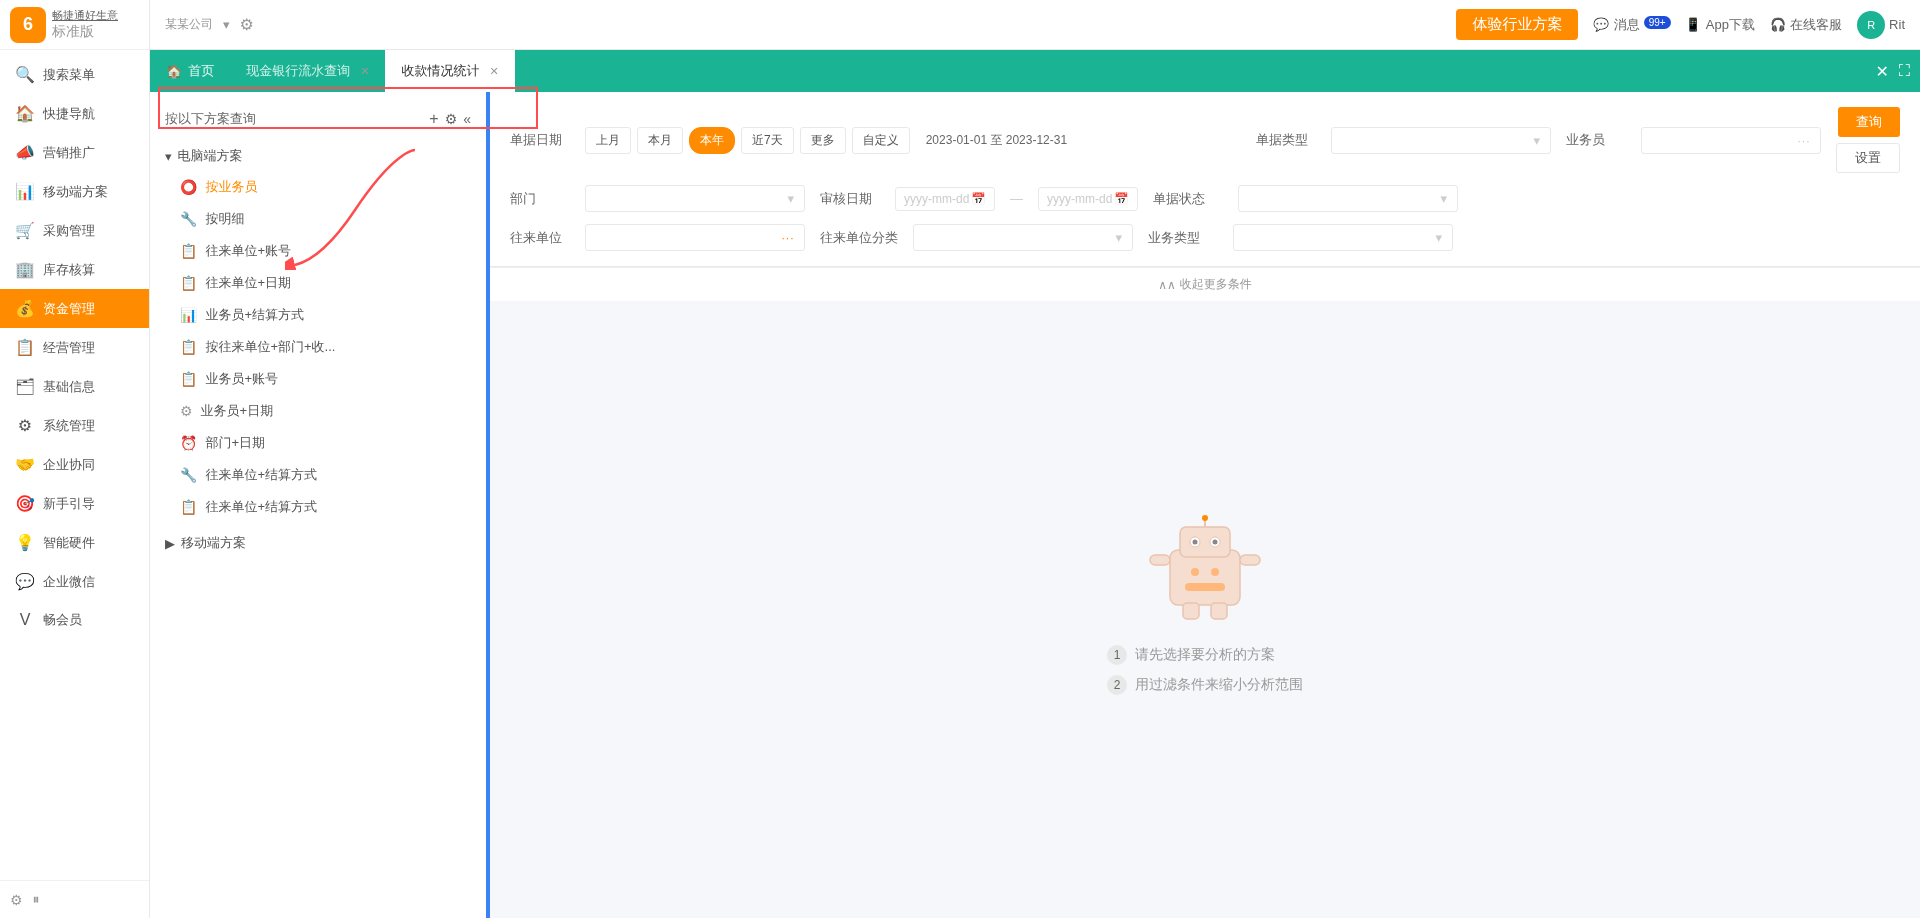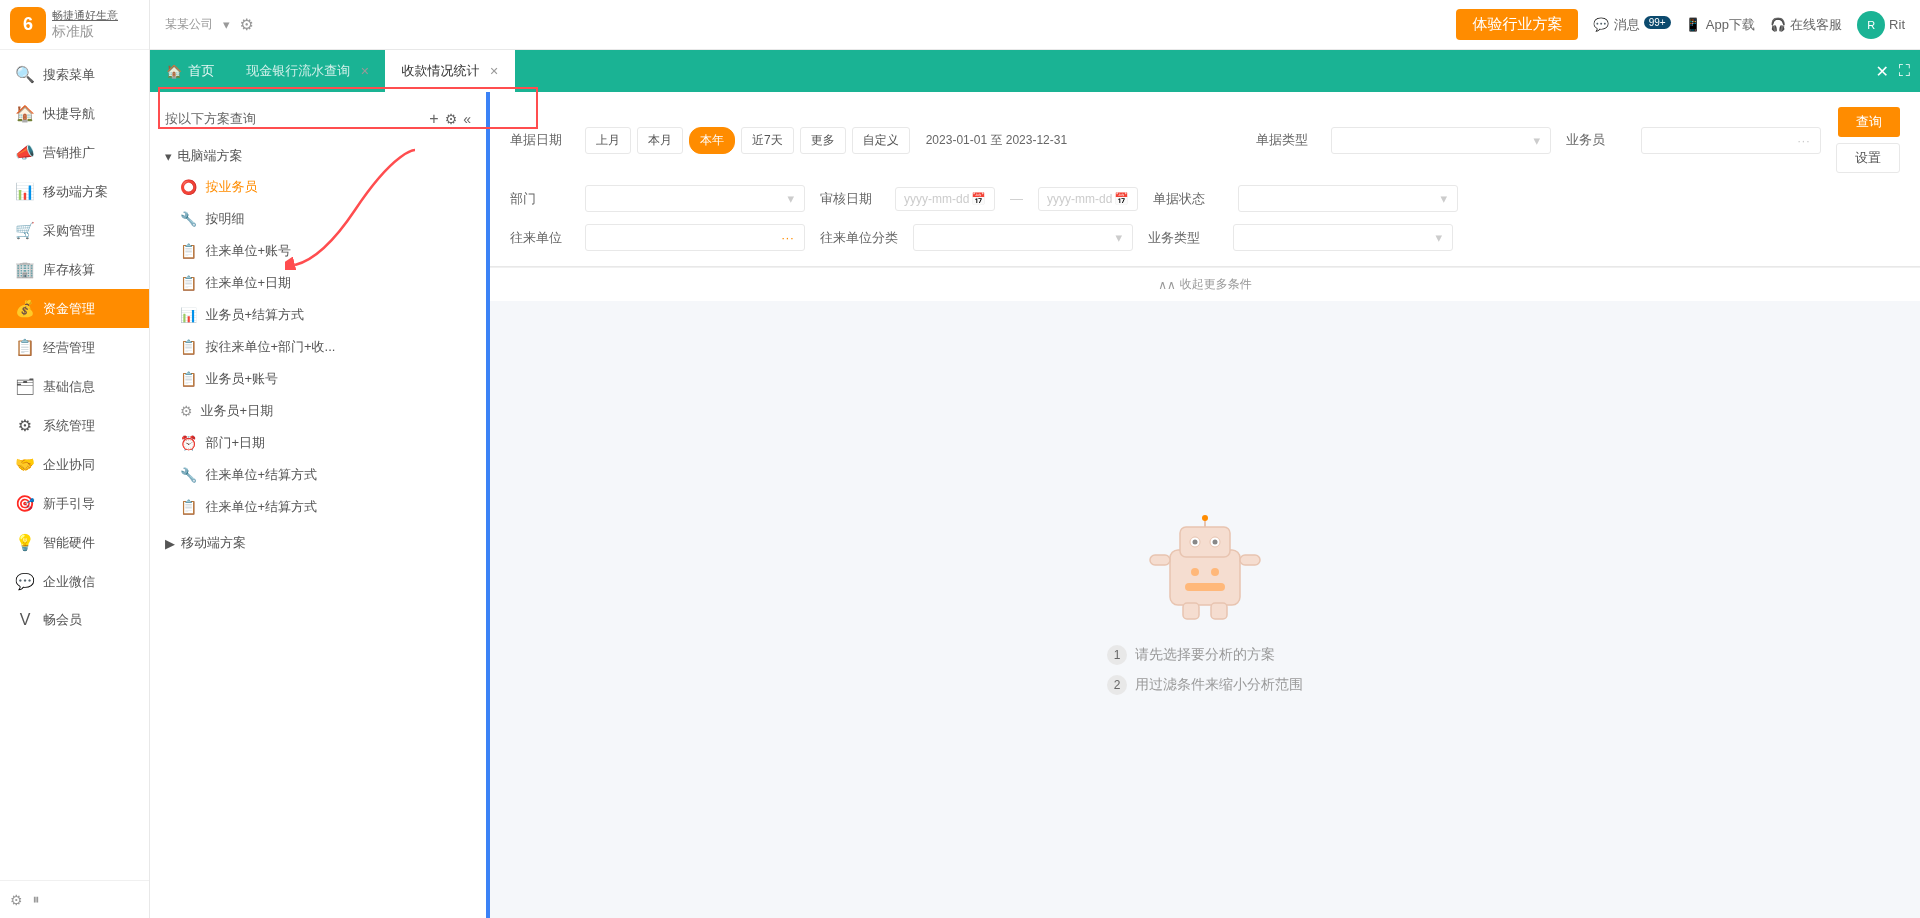--- a/index.html
+++ b/index.html
@@ -51,21 +51,21 @@
     .header-right { display: flex; align-items: center; gap: 15px; }
     .header-btn {
       background: #ff8c00; color: white; border: none; padding: 6px 16px;
       border-radius: 4px; cursor: pointer; font-size: 15px;
     }
     .header-icon-btn {
       background: none; border: none; cursor: pointer; color: #666; font-size: 13px;
       display: flex; align-items: center; gap: 4px;
     }
     .badge {
-      background: #0c4a6e; color: white; border-radius: 10px; font-size: 10px;
+      background: #1d4ed8; color: white; border-radius: 10px; font-size: 10px;
       padding: 1px 5px; position: relative; top: -2px;
     }
 
     
     .tab-bar {
       height: 42px; background: #1ab394; display: flex; align-items: center;
       padding: 0; position: relative;
     }
     .tab-item {
       height: 42px; display: flex; align-items: center; padding: 0 16px;

